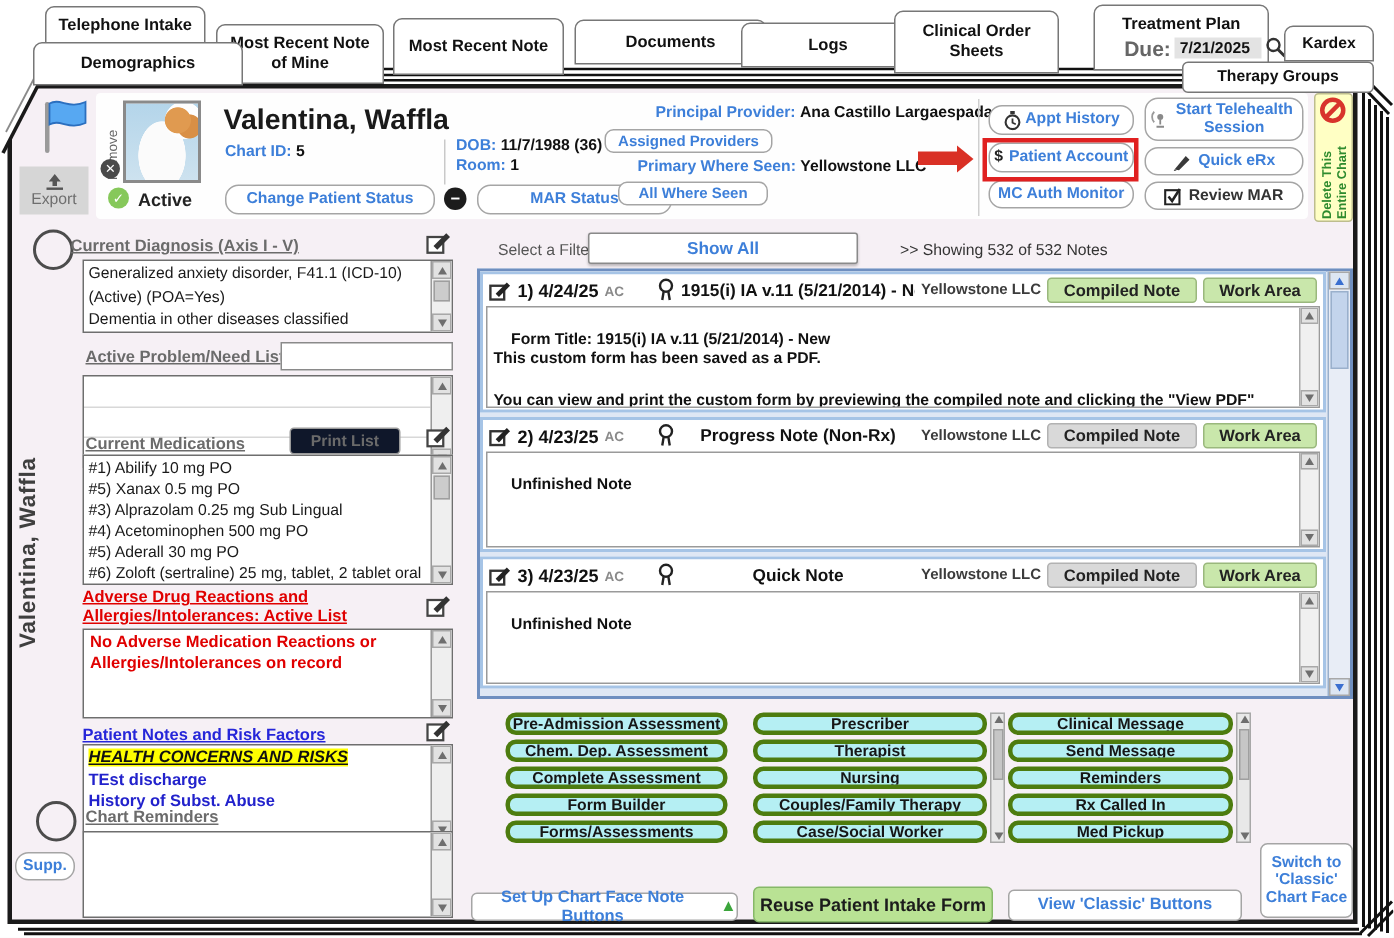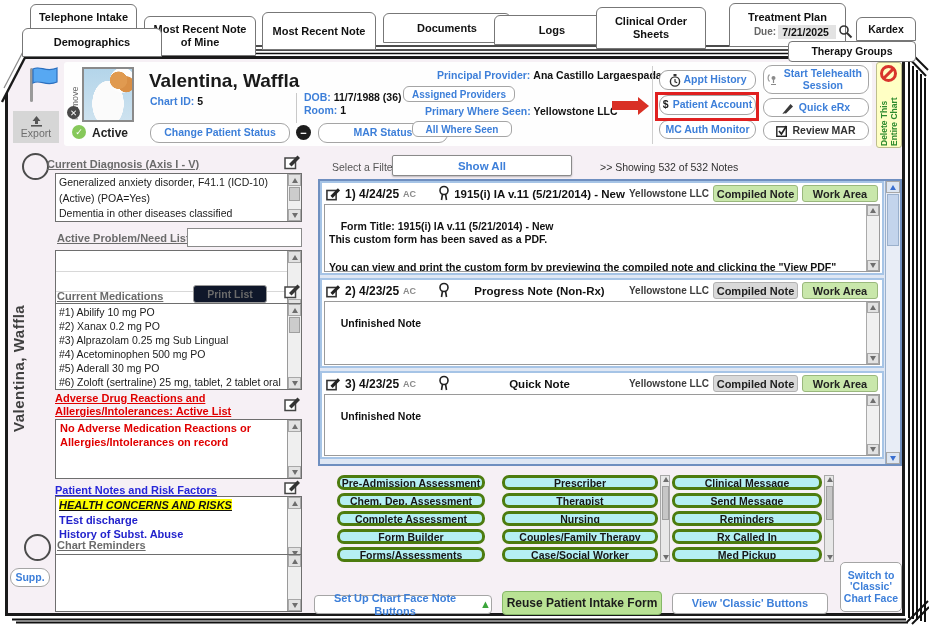--- a/index.html
+++ b/index.html
@@ -16,21 +16,21 @@
   }
   .fold-svg { position:absolute; left:0; top:0; z-index:4; pointer-events:none; }
   
   .tab {
     position:absolute; background:#fff; border:1.5px solid #777;
     border-radius:6px 6px 0 0; display:flex; align-items:center; justify-content:center;
     text-align:center; font-weight:bold; font-size:11px; color:#111;
     line-height:1.15; z-index:5; padding:1px 3px;
   }
   .due-row { display:flex; align-items:center; gap:2px; margin-top:1px; }
-  .due-lbl { font-size:10px; color:#666; font-weight:bold;margin-left:32px; }
+  .due-lbl { font-size:14px; color:#666; font-weight:bold;margin-left:32px; }
   .due-val { background:#e3e3e3; font-size:10.5px; font-weight:bold; padding:1px 4px; min-width:58px; text-align:left; }
   
   .abs { position:absolute; z-index:3; }
   .wbtn {
     background:#fff; border:1px solid #a5a5a5; border-radius:9px;
     color:#3d7fd9; font-weight:bold; display:flex; align-items:center;
     justify-content:center; text-align:center; line-height:1.1; cursor:default;
   }
   .dark { color:#333; }
   .grn-btn { background:#c9e7ab; border:1px solid #9ab87d; border-radius:3px;
@@ -55,21 +55,21 @@
   
   .circle { position:absolute; width:27px; height:27px; border:2px solid #4c4c4c; border-radius:50%; z-index:3; }
   .vtext { writing-mode:vertical-rl; transform:rotate(180deg); }
   
   .note { position:absolute; left:320px; width:564px; border:2px solid #a6c4e6; background:#fff; z-index:3; }
   .note-head { height:21px; display:flex; align-items:center; gap:4px; padding:0 4px; background:#fff; }
   .n-num { font-size:12px; font-weight:bold; color:#111; white-space:nowrap; }
   .n-ac { font-size:9px; color:#8a8a8a; font-weight:bold; }
   .n-title { flex:1; text-align:center; font-size:11.5px; font-weight:bold; color:#111; white-space:nowrap; overflow:hidden; }
   .n-org { font-size:10px; font-weight:bold; color:#3c3c3c; white-space:nowrap; }
-  .n-btn { width:85px; height:17px; font-size:11px; flex:none; }
+  .n-btn { width:100px; height:17px; font-size:11px; flex:none; }
   .n-btn.work { width:76px; }
   .note-body { position:relative; margin:0 2px 2px 2px; border:1px solid #9a9a9a; background:#fff;
     font-size:10.5px; font-weight:bold; color:#111; white-space:pre-wrap; line-height:1.3;
     padding:1px 16px 1px 4px; overflow:hidden; }
   .mini-sb { position:absolute; right:0; top:0; bottom:0; width:13px; background:#f0f0f0; border-left:1px solid #aaa; }
   .mini-sb .sb-btn { height:11px; }
   
   .red-box { position:absolute; border:3px solid #e02020; z-index:7; background:transparent; }
   .arrow-red { position:absolute; z-index:7; width:26px; height:9px; background:#d93025; top:0; }
   .arrow-red:after { content:""; position:absolute; right:-11px; top:-4.5px; border-left:11px solid #d93025;
@@ -277,21 +277,21 @@
 
 <span class="abs slabel" style="left:57px;top:290px;">Current Medications</span>
 <div class="abs" style="left:193px;top:285px;width:74px;height:18px;background:#0f172a;border:1px solid #9a9a9a;border-radius:3px;display:flex;align-items:center;justify-content:center;font-size:10.5px;font-weight:bold;color:#6a6a6a;">Print List</div>
 <svg class="edit-ic" style="left:284px;top:283px;" viewBox="0 0 17 16">
   <rect x="1" y="4" width="10.5" height="10.5" fill="#fff" stroke="#444" stroke-width="1.5"></rect>
   <path d="M5 10 L13.5 1.5 L16 4 L7.5 12.5 Z" fill="#333"></path>
 </svg>
 <div class="listbox" style="left:55px;top:303px;width:247px;height:87px;">
   <div style="padding:1px 16px 0 3px;font-size:10.5px;color:#1a1a1a;line-height:14px;">
     <div style="white-space:nowrap;">#1) Abilify 10 mg PO</div>
-    <div style="white-space:nowrap;">#2) Xanax 0.2 mg PO</div>
+    <div style="white-space:nowrap;">#5) Xanax 0.5 mg PO</div>
     <div style="white-space:nowrap;">#3) Alprazolam 0.25 mg Sub Lingual</div>
     <div style="white-space:nowrap;">#4) Acetominophen  500 mg PO</div>
     <div style="white-space:nowrap;">#5) Aderall  30 mg PO</div>
     <div style="white-space:nowrap;">#6) Zoloft (sertraline) 25 mg, tablet, 2 tablet oral</div>
   </div>
   <div class="sb">
     <div class="sb-btn sb-top">
           <div class="tri-up"></div>
         </div>
     <div class="sb-thumb" style="top:13px;height:16px;"></div>

